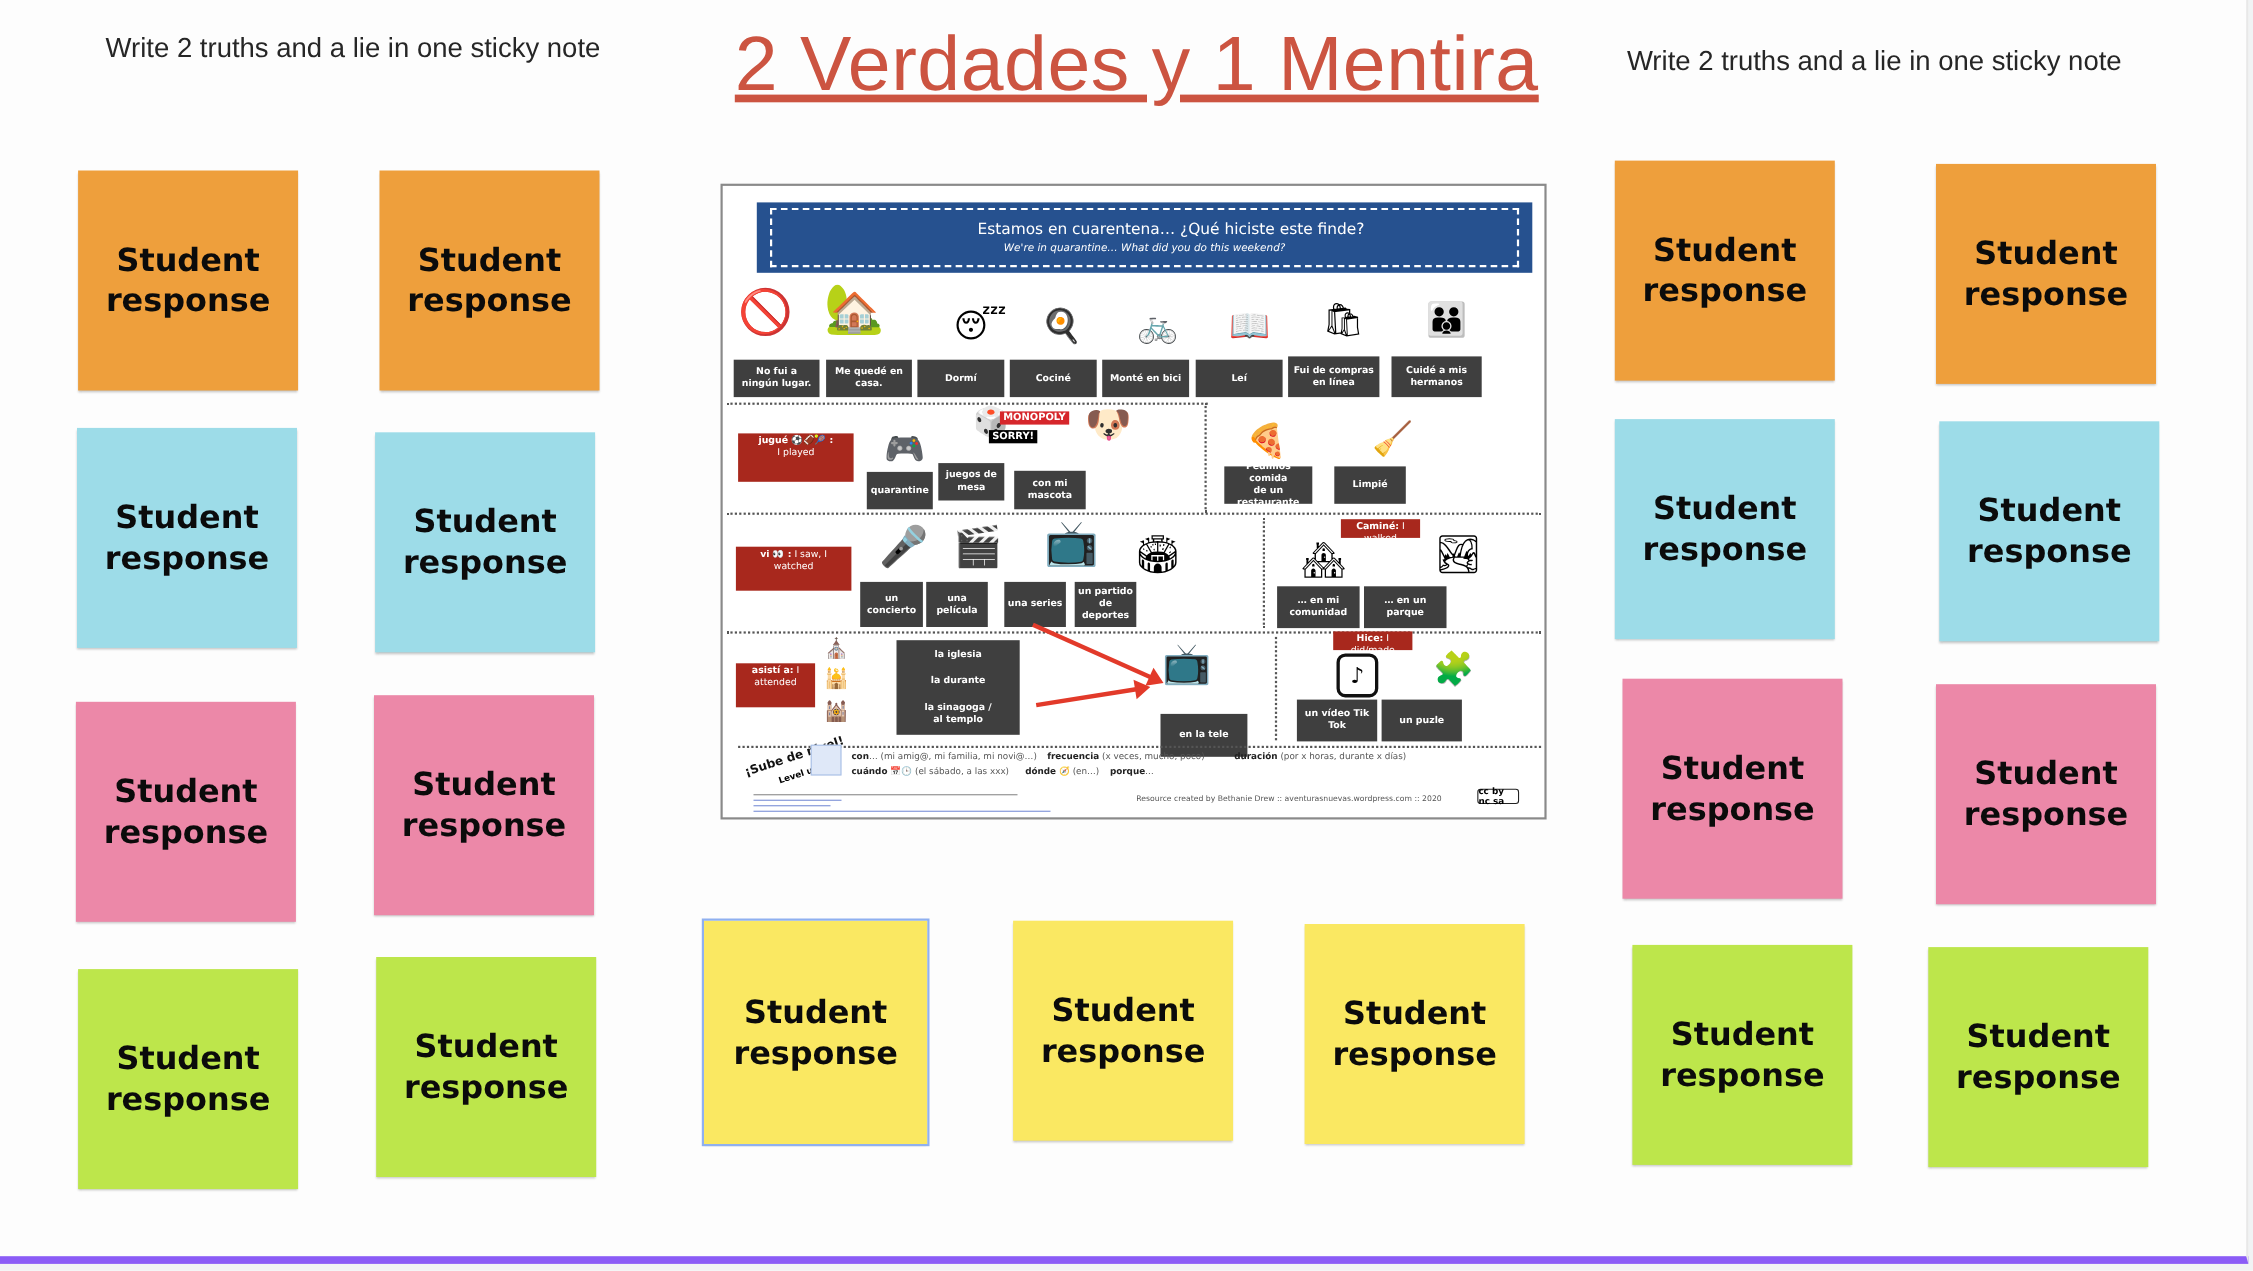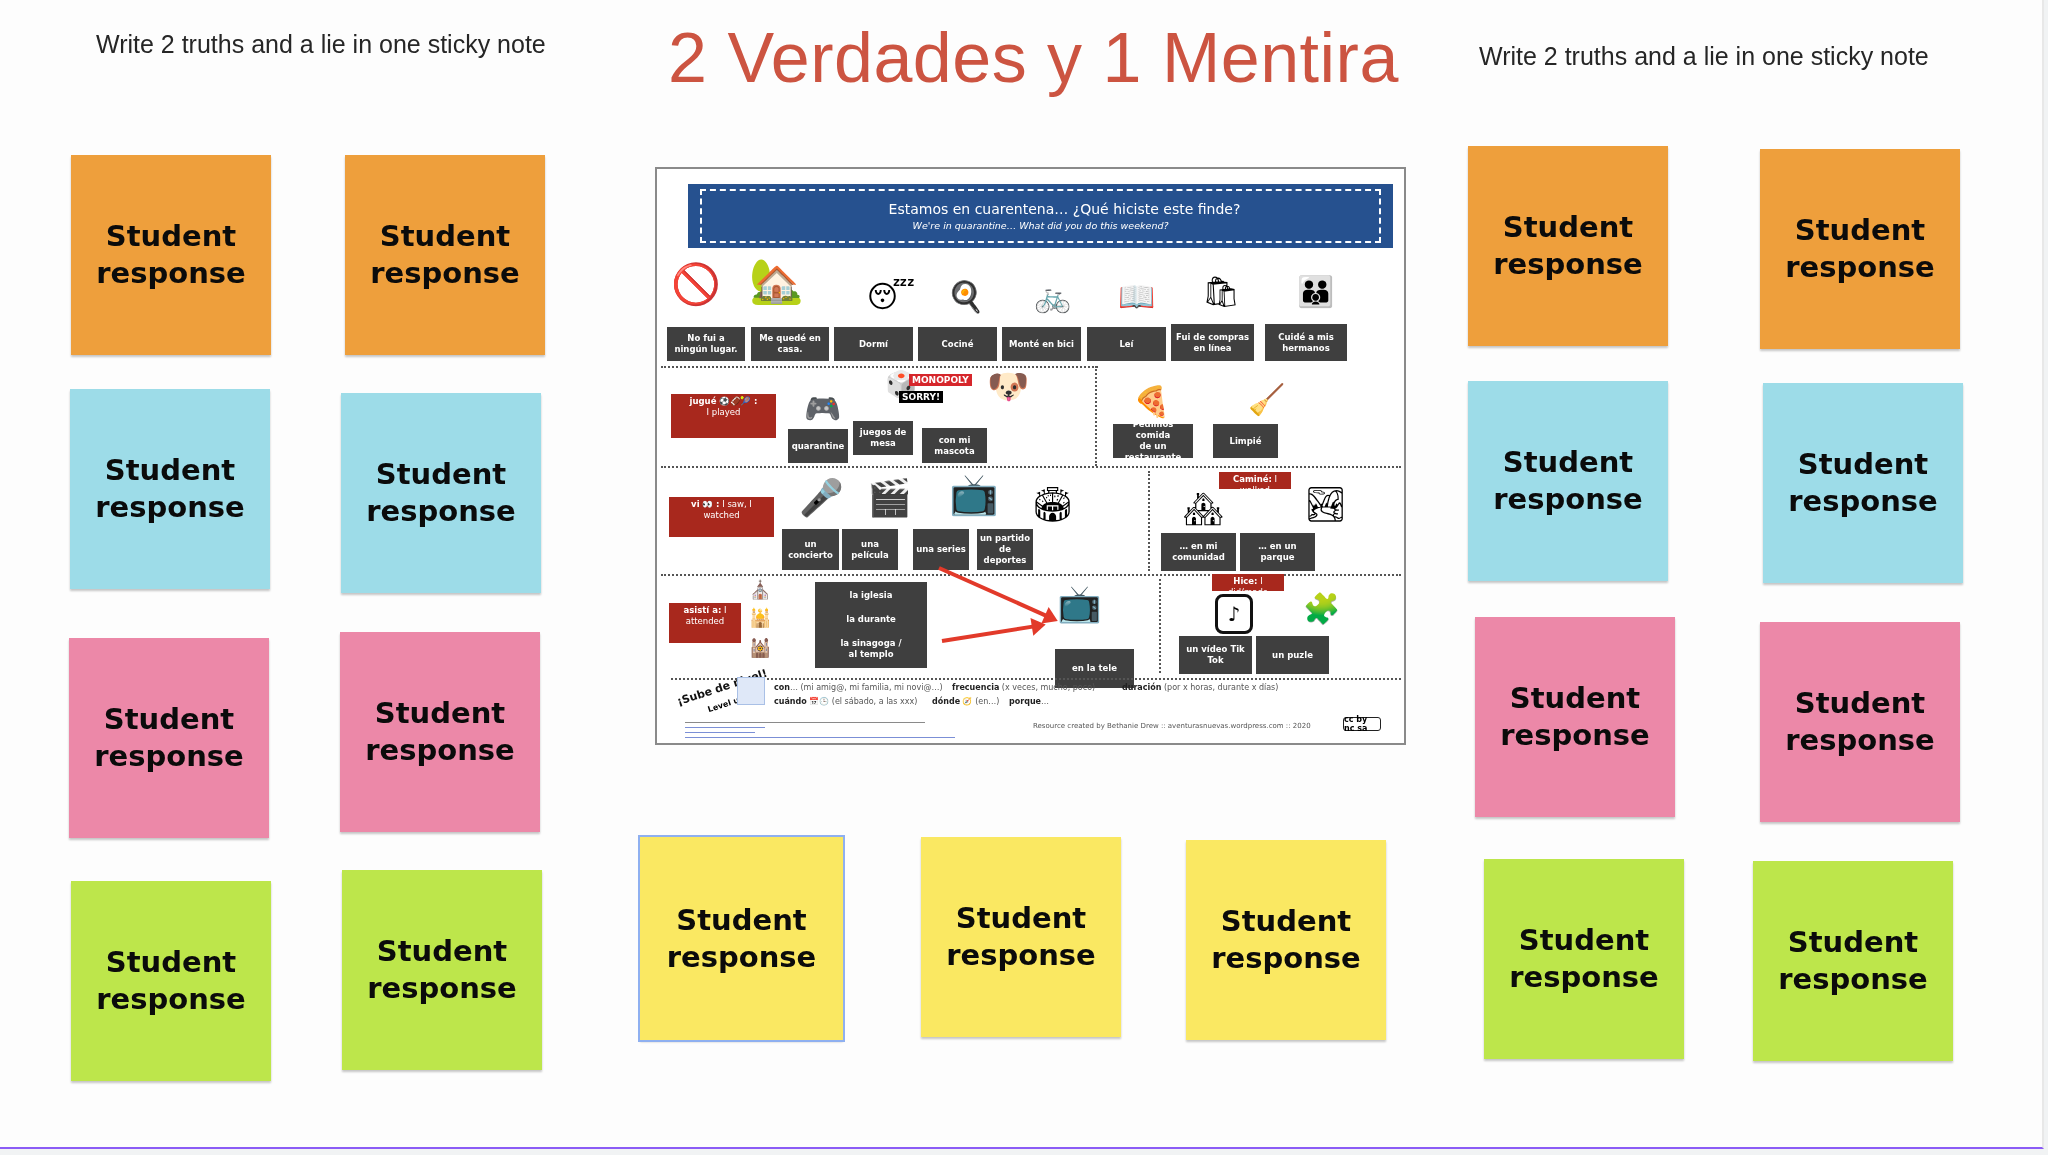--- a/index.html
+++ b/index.html
@@ -1,20 +1,20 @@
 <!DOCTYPE html>
 <html><head>
 <meta charset="utf-8">
 <style>
   * { box-sizing: border-box; margin: 0; padding: 0; }
   html, body { width: 2048px; height: 1155px; overflow: hidden; background: #f1f3f4; }
   body { font-family: "Liberation Sans", sans-serif; position: relative; }
-  .slide { position: absolute; left: 0; top: 0; width: 2044px; height: 1149px; background: #fdfdfd; border-right: 2px solid #e8e8e8; border-bottom: 2px solid #8b5cf6; }
+  .slide { position: absolute; left: 0; top: 0; width: 2044px; height: 1149px; background: #fdfdfd; border-right: 2px solid #e8e8e8; border-bottom: 7px solid #8b5cf6; }
   .instruction { position: absolute; font-family: "Liberation Sans", sans-serif; font-size: 25px; color: #262626; white-space: nowrap; }
-  .title { position: absolute; left: 668px; top: 18px; font-size: 70px; color: #cc5441; font-family: "Liberation Sans", sans-serif; white-space: nowrap; letter-spacing: 0.5px; }
+  .title { position: absolute; left: 668px; top: 18px; font-size: 70px; color: #cc5441; font-family: "Liberation Sans", sans-serif; white-space: nowrap; letter-spacing: 0.5px; text-decoration: underline; }
   .note { position: absolute; width: 200px; height: 200px; display: flex; align-items: center; justify-content: center; text-align: center; box-shadow: 0 2px 2px rgba(0,0,0,0.22); }
   .note span { font-family: "DejaVu Sans", sans-serif; font-weight: bold; font-size: 29px; line-height: 37px; color: #0b0b0b; white-space: pre-line; }
   .note.selected { outline: 2px solid #8fb0f0; outline-offset: 0px; }
   
   .ws { position: absolute; left: 655px; top: 167px; width: 751px; height: 578px; background: #fff; border: 2px solid #8a8a8a; overflow: hidden; font-family: "DejaVu Sans", sans-serif; }
   .ws-banner { position: absolute; left: 31px; top: 15px; width: 705px; height: 64px; background: #26518f; padding: 5px 12px; }
   .ws-banner-inner { border: 2px dashed #ffffff; width: 100%; height: 100%; display: flex; flex-direction: column; align-items: center; justify-content: center; color: #fff; }
   .ws-banner-title { font-size: 14px; padding-left: 48px; }
   .ws-banner-sub { font-size: 9.5px; font-style: italic; margin-top: 3px; }
   .lbl { position: absolute; background: #3f3f3f; color: #fff; font-size: 8.5px; font-weight: bold; text-align: center; display: flex; align-items: center; justify-content: center; line-height: 11px; padding: 2px; white-space: pre-line; }

